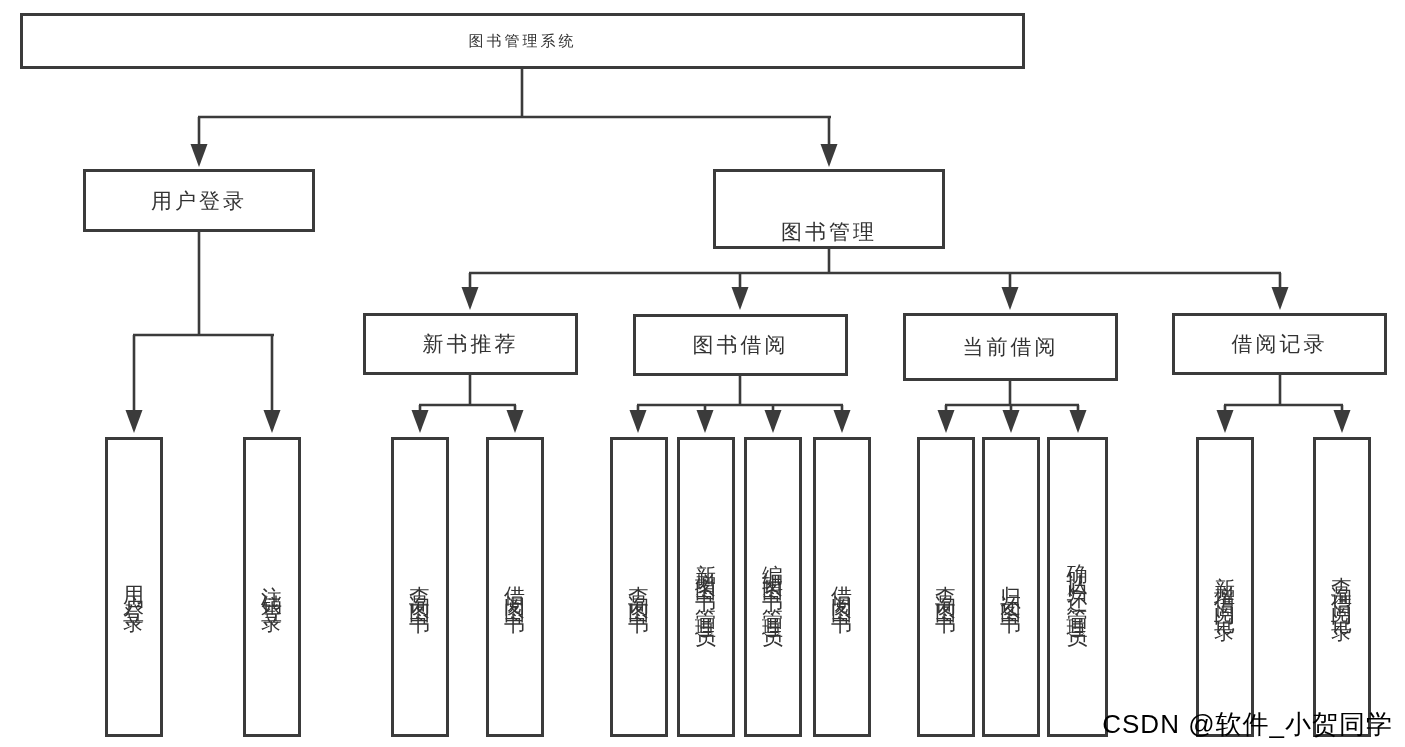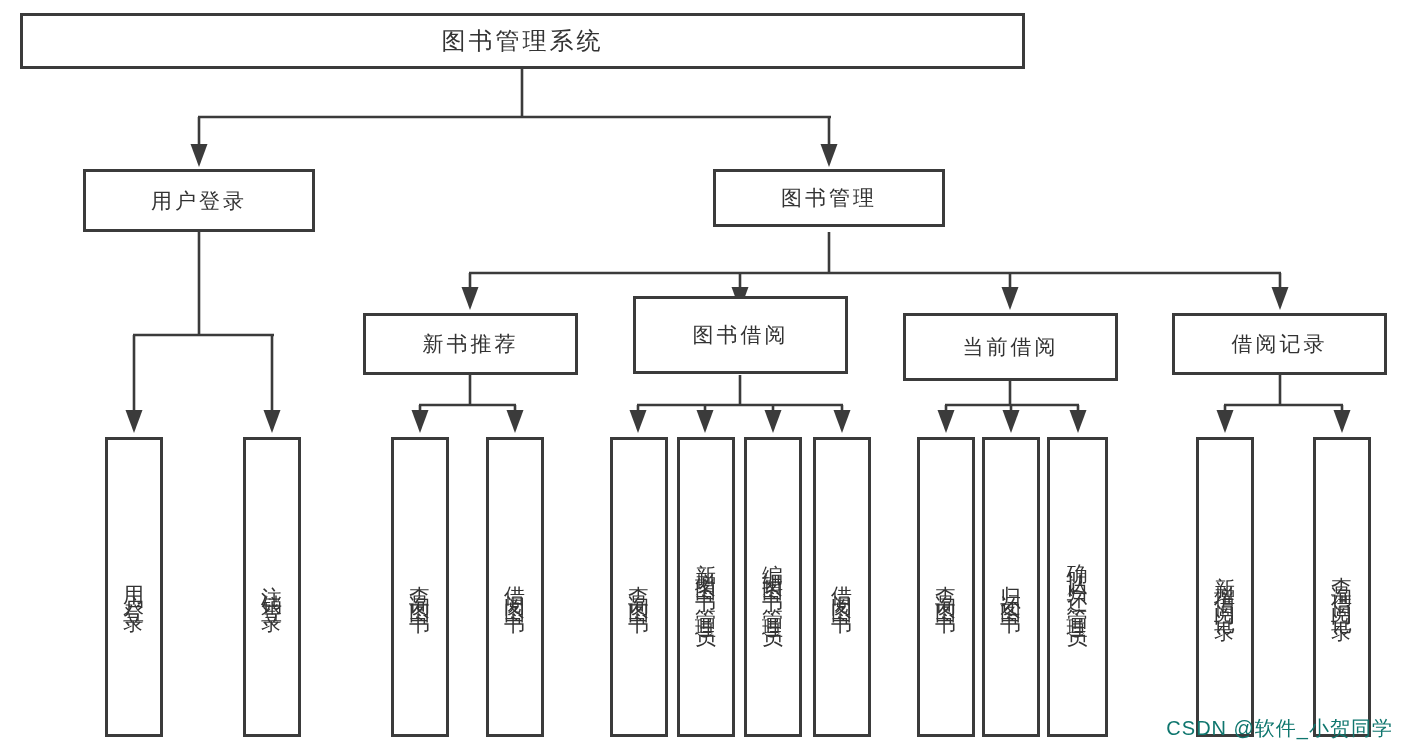--- a/index.html
+++ b/index.html
@@ -14,34 +14,34 @@
   .node {
     position:absolute;
     background:#ffffff;
     border:3px solid #3b3b3b;
     display:flex; align-items:center; justify-content:center;
     z-index:1; color:#333333;
   }
   .hbox span {
     font-size:21px; letter-spacing:3px; white-space:nowrap; color:#333333;
   }
-  .root span { font-size:24px; }
+  .root span { font-size:15px; }
   .vtext {
     writing-mode:vertical-rl;
     text-orientation:mixed;
     font-size:21px;
     letter-spacing:9px;
     line-height:1.1;
     white-space:nowrap;
     color:#333333;
   }
   .watermark {
     position:absolute; right:12px; bottom:5px;
-    font-size:20px; letter-spacing:1px;
-    color:#0f766e; z-index:2; white-space:nowrap;
+    font-size:26px; letter-spacing:1px;
+    color:#000000; z-index:2; white-space:nowrap;
   }
 </style>
 </head>
 <body>
 
 <div class="stage">
 
   <svg id="connectors" width="1405" height="747">
       <line x1="522" y1="69" x2="522" y2="118" stroke="#3b3b3b" stroke-width="2.6"></line>
       <line x1="198" y1="117" x2="831" y2="117" stroke="#3b3b3b" stroke-width="2.6"></line>
@@ -97,28 +97,28 @@
       <polygon points="1333.5,410 1350.5,410 1342,433" fill="#3b3b3b"></polygon>
     </svg>
 
   <div class="node hbox root" style="left:20px; top:13px; width:1005px; height:56px;">
     <span>图书管理系统</span>
   </div>
 
   <div class="node hbox" style="left:83px; top:169px; width:232px; height:63px;">
     <span>用户登录</span>
   </div>
-  <div class="node hbox" style="left:713px; top:169px; width:232px; height:58px;">
+  <div class="node hbox" style="left:713px; top:169px; width:232px; height:80px;align-items:flex-end;">
     <span>图书管理</span>
   </div>
 
   <div class="node hbox" style="left:363px; top:313px; width:215px; height:62px;text-align:center;">
     <span>新书推荐</span>
   </div>
-  <div class="node hbox" style="left:633px; top:296px; width:215px; height:78px;">
+  <div class="node hbox" style="left:633px; top:314px; width:215px; height:62px;">
     <span>图书借阅</span>
   </div>
   <div class="node hbox" style="left:903px; top:313px; width:215px; height:68px;">
     <span>当前借阅</span>
   </div>
   <div class="node hbox" style="left:1172px; top:313px; width:215px; height:62px;">
     <span>借阅记录</span>
   </div>
 
   <div class="node" style="left:105px; top:437px; width:58px; height:300px;">

